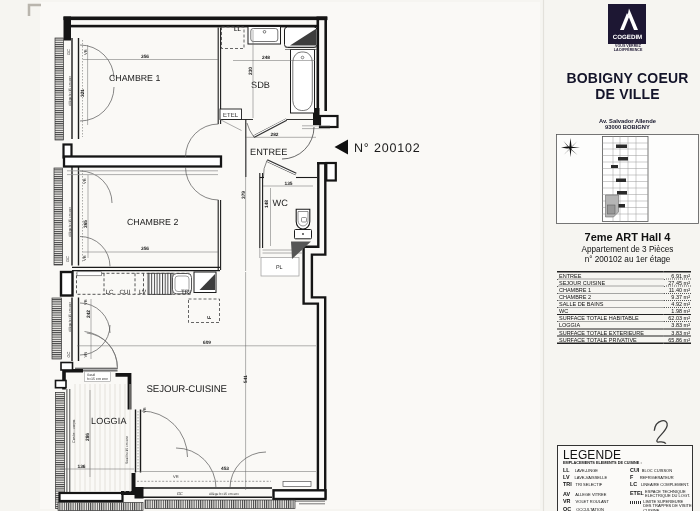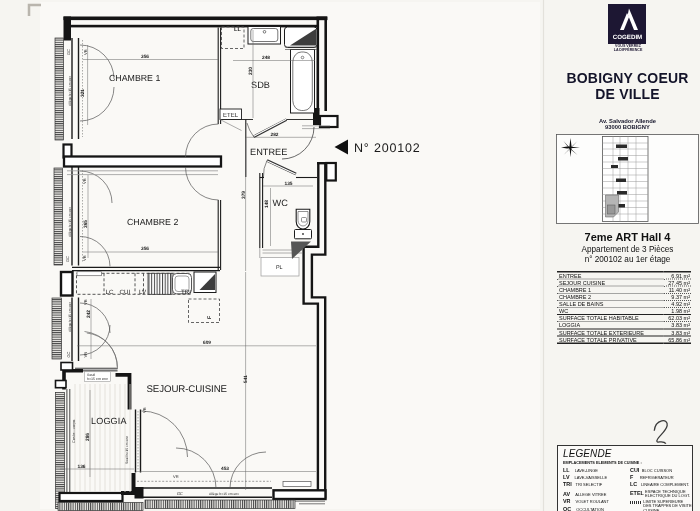--- a/index.html
+++ b/index.html
@@ -527,21 +527,21 @@
         </tr>
   </tbody>
     </table>
 </div>
 
 <svg class="abs" style="left:645px;top:414px" width="34" height="40" viewBox="0 0 26 31">
   <path d="M 7 13 C 8 4 18 3 17 9 C 16 14 9 18 9 21 C 9 23 14 20 16 23" fill="none" stroke="#3a3a3a" stroke-width="1"></path>
 </svg>
 
 <div class="abs" style="left:557px;top:445px;width:134px;height:72px;border:1px solid #333;background:#fbfaf8;">
-  <div class="abs" style="left:5px;top:2px;font-size:10px;letter-spacing:0.1px;color:#111;font-style:italic;">LEGENDE</div>
+  <div class="abs" style="left:5px;top:2px;font-size:12px;letter-spacing:0.1px;color:#111;">LEGENDE</div>
   <div class="abs" style="left:5px;top:15px;font-size:3.8px;font-weight:bold;color:#111;">EMPLACEMENTS ELEMENTS DE CUISINE :</div>
 
   <div class="abs" style="left:5px;top:21px;font-size:4.6px;color:#111;line-height:6.2px;">
     <div><b style="font-size:5.4px;">LL</b>&nbsp;&nbsp;&nbsp;&nbsp;<span style="font-size:4px;">LAVE-LINGE</span></div>
     <div><b style="font-size:5.4px;">LV</b>&nbsp;&nbsp;&nbsp;&nbsp;<span style="font-size:4px;">LAVE-VAISSELLE</span></div>
     <div><b style="font-size:5.4px;">TRI</b>&nbsp;&nbsp;&nbsp;<span style="font-size:4px;">TRI SELECTIF</span></div>
     <div style="height:2.5px;"></div>
     <div><b style="font-size:5.4px;">AV</b>&nbsp;&nbsp;&nbsp;&nbsp;<span style="font-size:4px;">ALLEGE VITREE</span></div>
     <div><b style="font-size:5.4px;">VR</b>&nbsp;&nbsp;&nbsp;&nbsp;<span style="font-size:4px;">VOLET ROULANT</span></div>
     <div><b style="font-size:5.4px;">OC</b>&nbsp;&nbsp;&nbsp;&nbsp;<span style="font-size:4px;">OCCULTATION</span></div>

